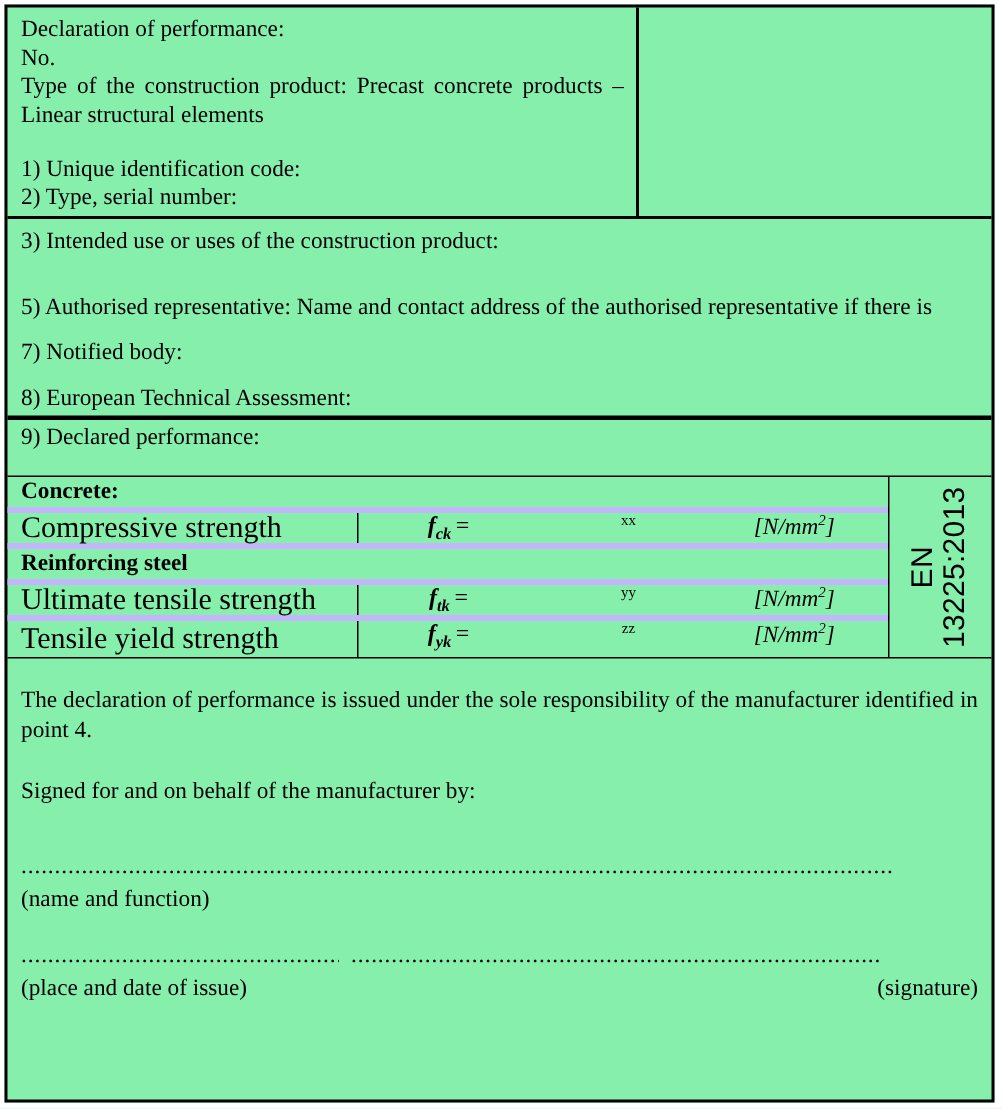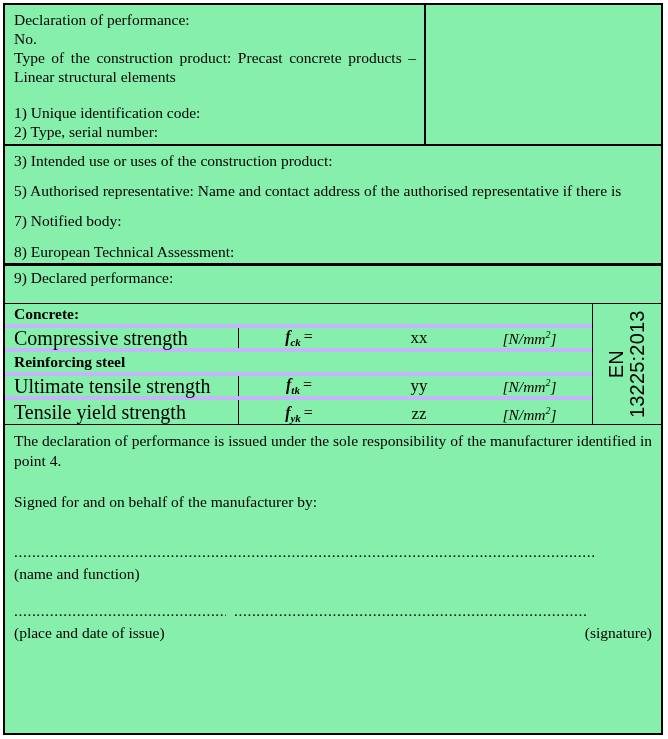--- a/index.html
+++ b/index.html
@@ -56,20 +56,21 @@
 
   
   .sec {
     box-sizing: border-box;
     padding: 3px 9px 3px 9px;
     font-size: 15.5px;
     line-height: 1.24;
   }
   .hang {
     padding-left: 20px;
+    margin-top: 14px;
   }
   .rule-thick { border-bottom: 3px solid #000; }
   .rule-thin  { border-bottom: 1px solid #000; }
 
   
   .perf-wrap {
     display: flex;
     border-bottom: 1px solid #000;
   }
   .perf-main { flex: 1; }
@@ -109,21 +110,21 @@
     padding-left: 9px;
     font-size: 20px;
     border-right: 1px solid #000;
     height: 100%;
     display: flex;
     align-items: center;
   }
   .pcell-val {
     flex: 1;
     display: flex;
-    align-items: flex-end;
+    align-items: flex-start;
     height: 100%;
     font-size: 15.5px;
   }
   .f-sym {
     width: 120px;
     text-align: center;
     font-style: italic;
     font-weight: bold;
     font-size: 16px;
   }
@@ -133,22 +134,21 @@
     font-weight: bold;
   }
   .f-eq {
     font-style: normal;
     font-weight: normal;
     margin-left: 3px;
   }
   .v-num {
     width: 120px;
     text-align: center;
-    font-size: 17px;
-    margin-top: 37px;
+    font-size: 10px;
   }
   .v-unit {
     flex: 1;
     text-align: center;
     font-style: italic;
     font-size: 15.5px;
     padding-right: 12px;
   }
   .v-unit sup { font-size: 10px; }
 
@@ -264,21 +264,21 @@
 
     <div class="perf-en">
       <div class="en-rot">
         <div>EN</div>
         <div>13225:2013</div>
       </div>
     </div>
   </div>
 
   <div class="closing">
-    <div class="justify" style="margin-top:2px;">The declaration of performance is issued under the sole responsibility of the manufacturer identified in point 4.</div>
+    <div class="justify" style="margin-top:14px;">The declaration of performance is issued under the sole responsibility of the manufacturer identified in point 4.</div>
     <div class="spacer-md"></div>
     <div>Signed for and on behalf of the manufacturer by:</div>
     <div class="spacer-lg"></div>
 
     <div class="dots-full">..................................................................................................................................</div>
     <div>(name and function)</div>
 
     <div class="spacer-md"></div>
 
     <div class="dots-split">

